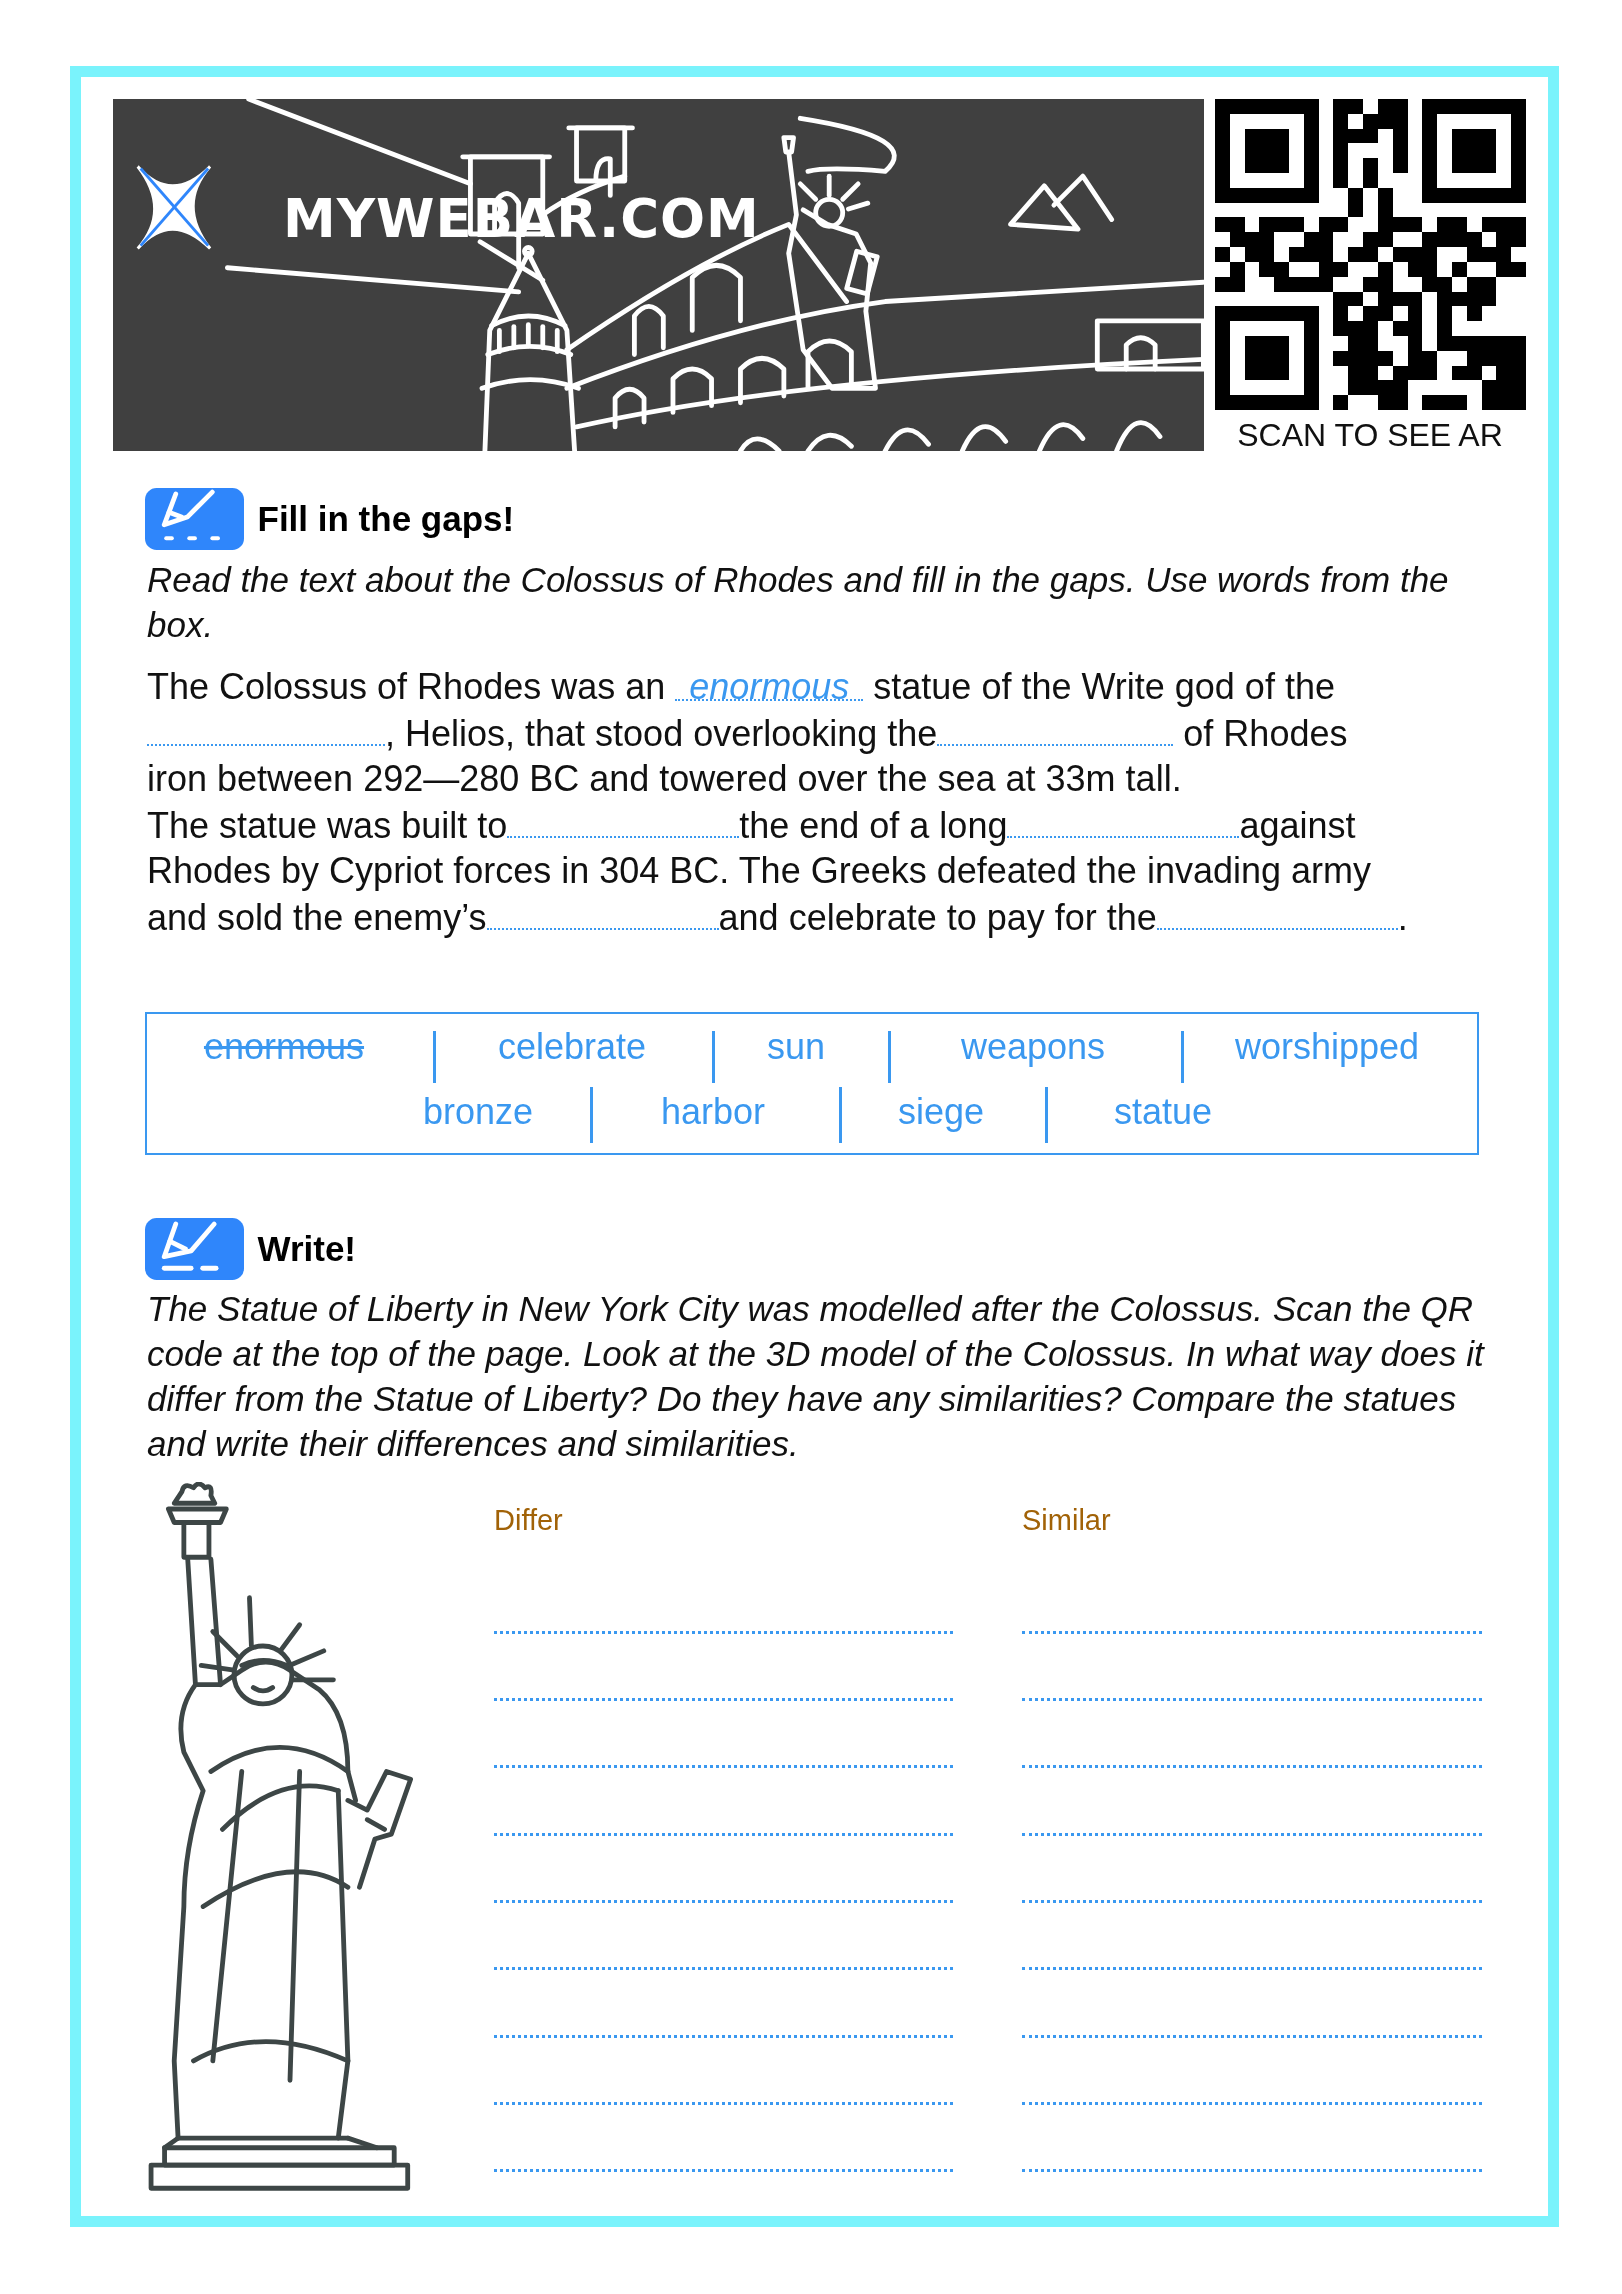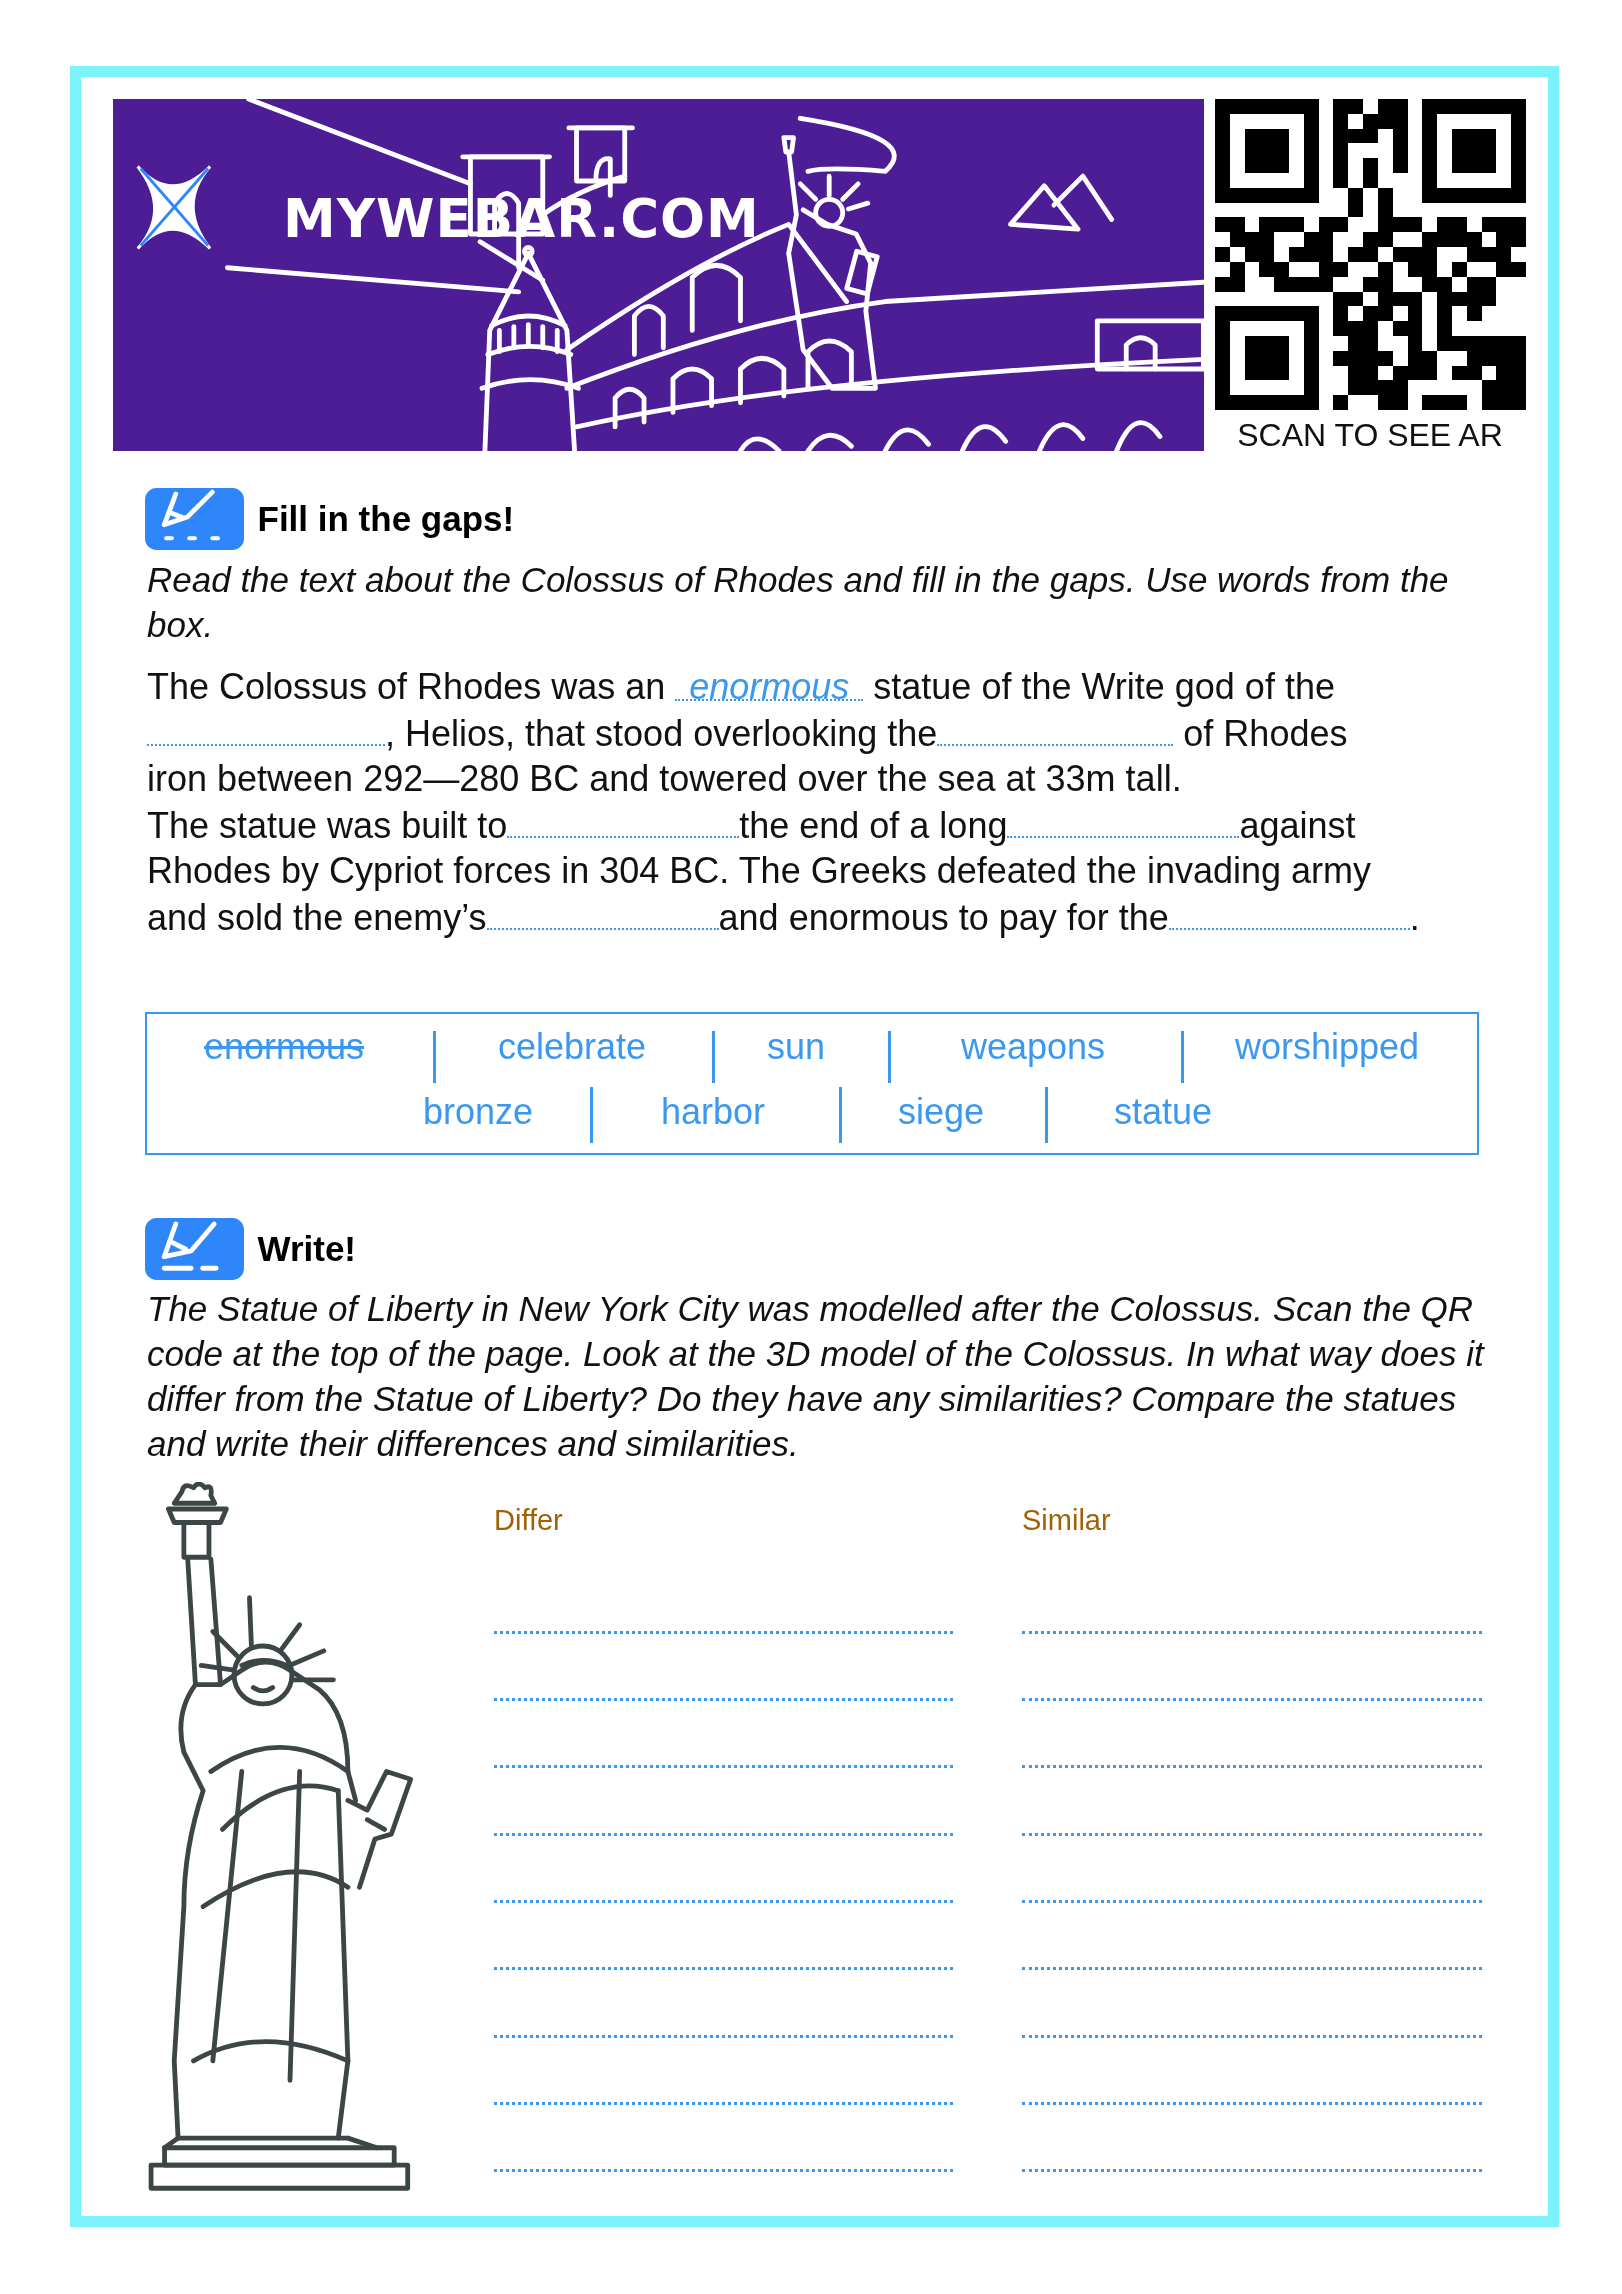--- a/index.html
+++ b/index.html
@@ -7,21 +7,21 @@
     body { position: relative; font-family: "Liberation Sans", "DejaVu Sans", sans-serif; color: #111; }
 
     .frame {
       position: absolute; left: 70px; top: 66px; width: 1489px; height: 2161px;
       border: 11.6px solid #7af3fc; background: #fff;
     }
 
     
     .banner {
       position: absolute; left: 113px; top: 99px; width: 1091px; height: 352px;
-      background: #4c1d95; overflow: hidden;
+      background: #404040; overflow: hidden;
     }
     .banner svg.deco { position: absolute; left: 0; top: 0; width: 1091px; height: 352px; }
     .brand-text {
       position: absolute; left: 170px; top: 89px; color: #fff;
       font-family: "DejaVu Sans", sans-serif; font-weight: bold; font-size: 53px; letter-spacing: 1px;
     }
     .banner-title {
       position: absolute; left: 21px; top: 253px; color: #fff;
       font-family: "Liberation Sans", sans-serif; font-weight: bold; font-size: 60px;
     }
@@ -248,21 +248,21 @@
   <div>
     <span class="gap" style="width:238px;"></span><span>, Helios, that stood overlooking the</span><span class="gap" style="width:236px;"></span>
     <span>of Rhodes</span>
   </div>
   <div>iron between 292—280 BC and towered over the sea at 33m tall.</div>
   <div>
     <span>The statue was built to</span><span class="gap" style="width:232px;"></span><span>the end of a long</span><span class="gap" style="width:232px;"></span><span>against</span>
   </div>
   <div>Rhodes by Cypriot forces in 304 BC. The Greeks defeated the invading army</div>
   <div>
-    <span>and sold the enemy’s</span><span class="gap" style="width:232px;"></span><span>and enormous to pay for the</span><span class="gap" style="width:241px;"></span><span>.</span>
+    <span>and sold the enemy’s</span><span class="gap" style="width:232px;"></span><span>and celebrate to pay for the</span><span class="gap" style="width:241px;"></span><span>.</span>
   </div>
 </div>
 
 <div class="wordbox">
   <span class="wb-word used" style="left:137px;top:11.6px;">enormous</span>
   <span class="wb-sep" style="left:286px;top:17.4px;height:52px;"></span>
   <span class="wb-word" style="left:425px;top:11.6px;">celebrate</span>
   <span class="wb-sep" style="left:565px;top:17.4px;height:52px;"></span>
   <span class="wb-word" style="left:649px;top:11.6px;">sun</span>
   <span class="wb-sep" style="left:741px;top:17.4px;height:52px;"></span>

